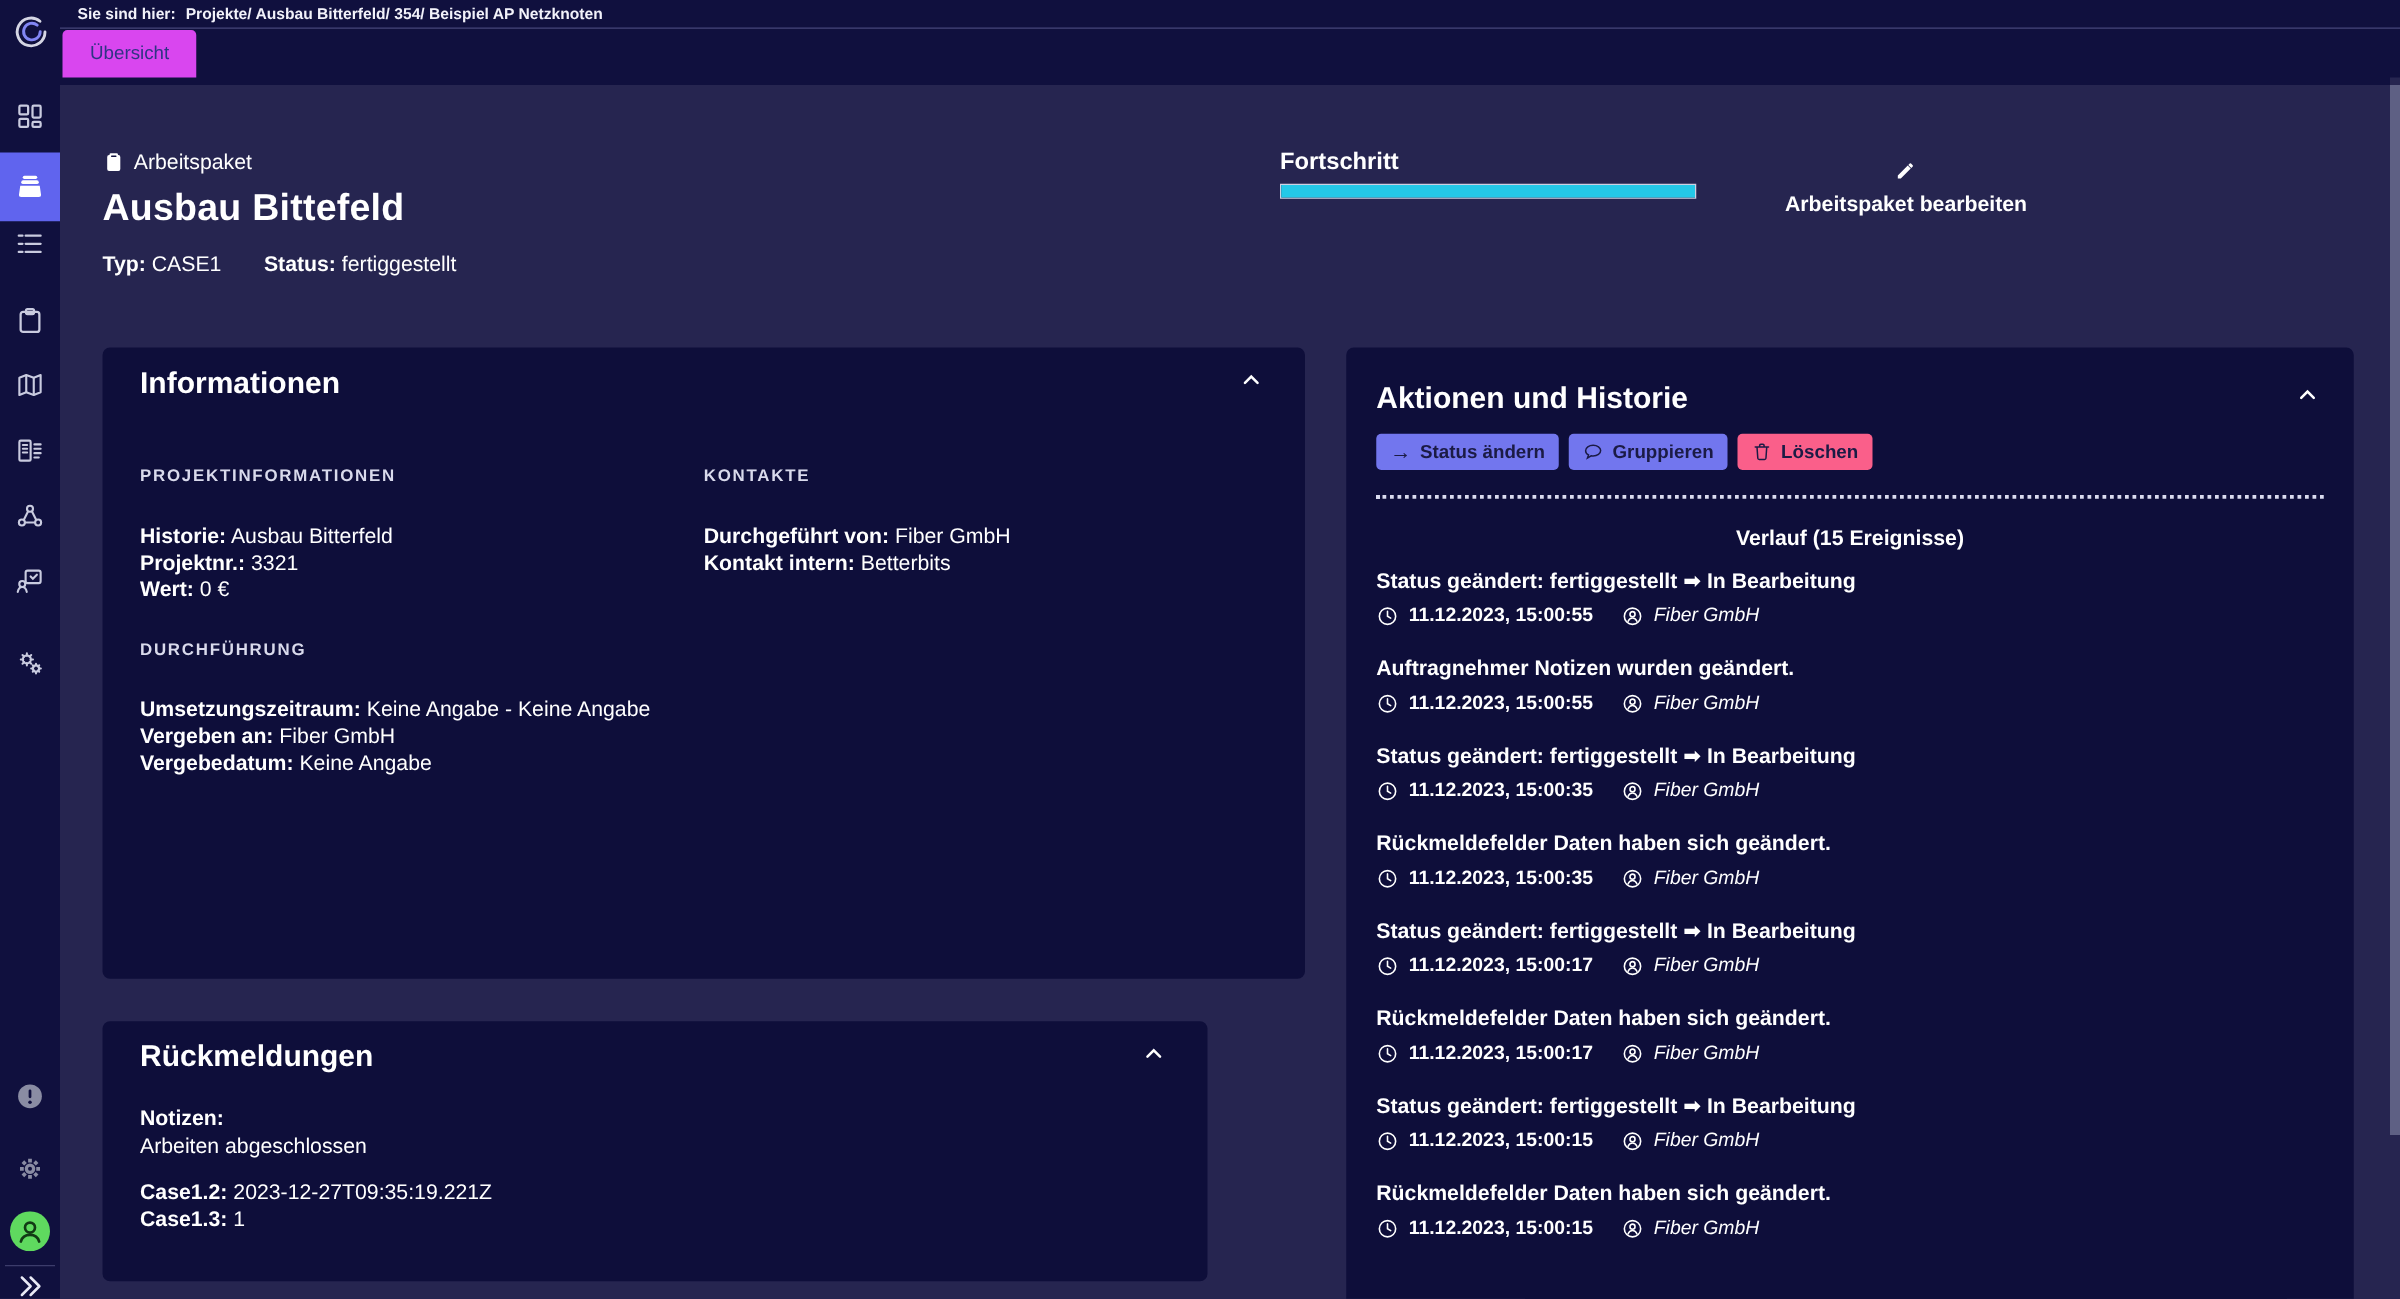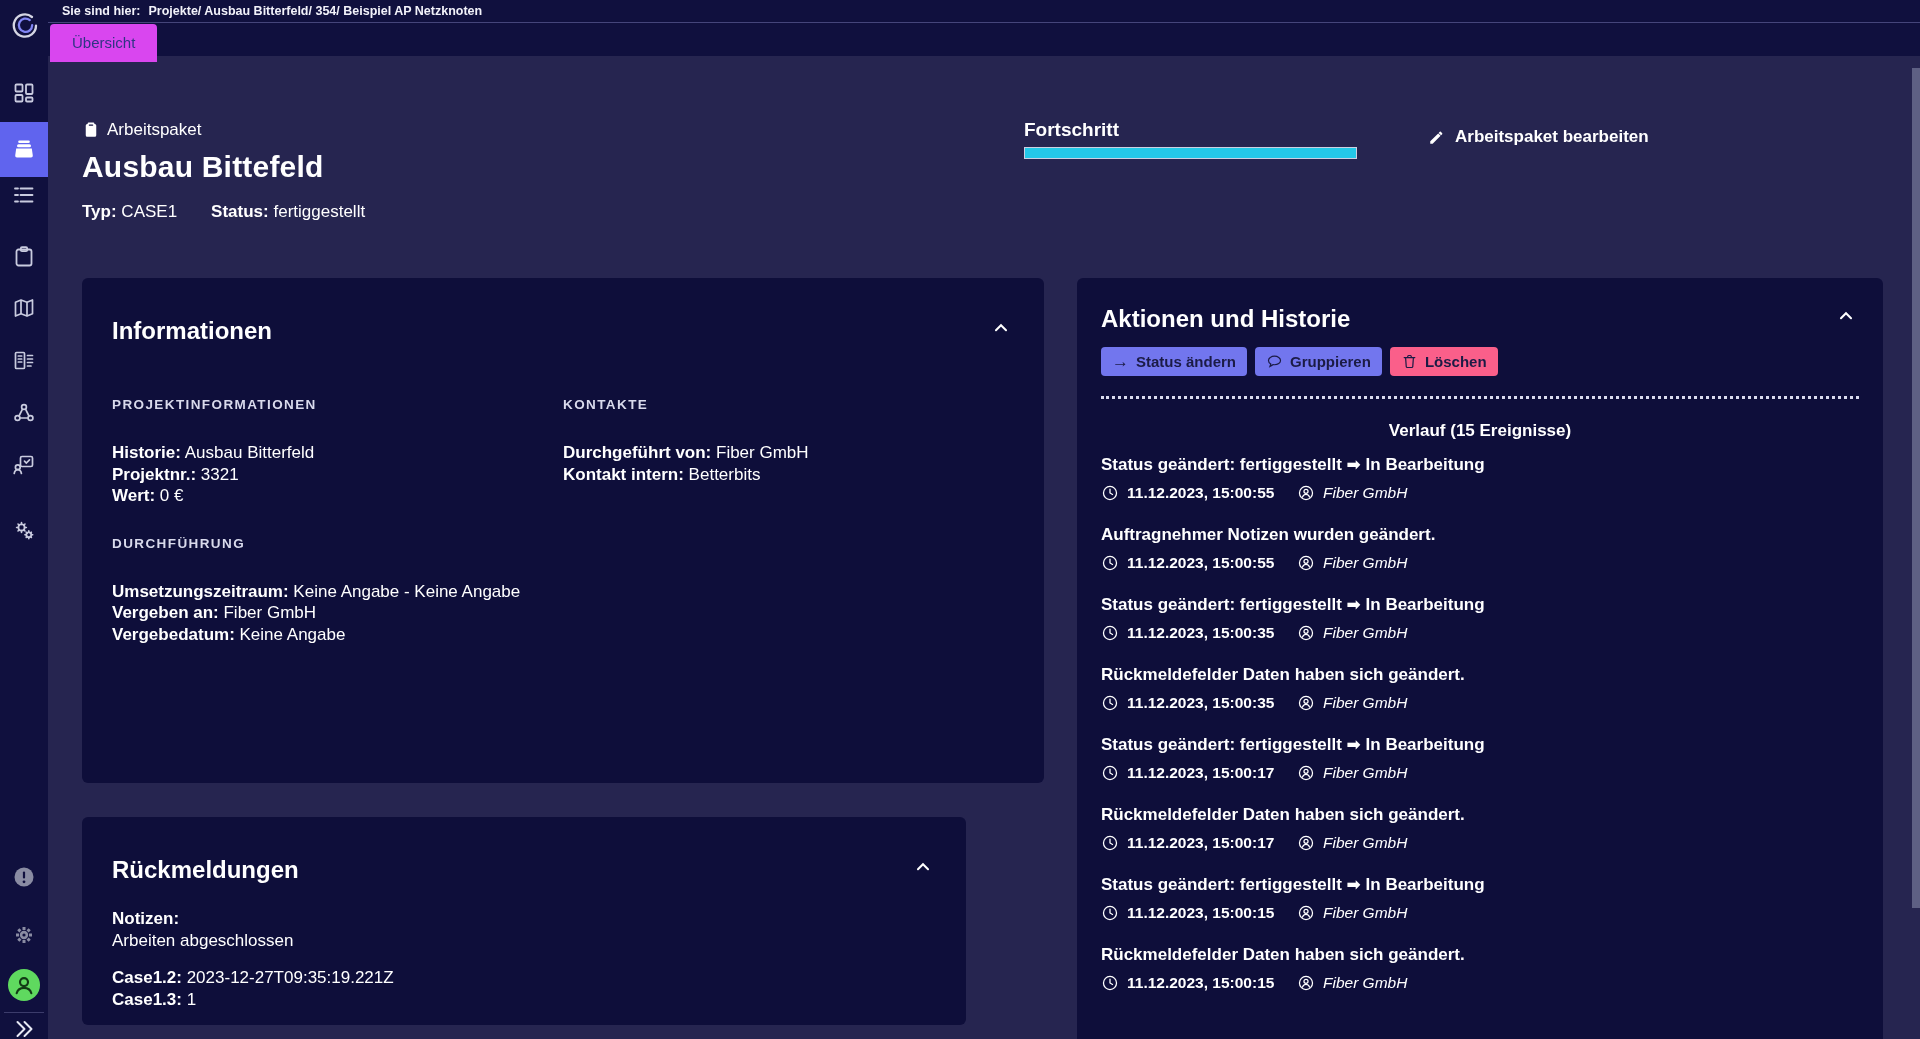--- a/index.html
+++ b/index.html
@@ -16,21 +16,21 @@
   .logo { position:absolute; left:8px; top:9px; width:32px; height:32px; cursor:pointer; }
   .active-tile { position:absolute; left:0; top:122px; width:48px; height:55px; background:#6064ee; }
   .nav-ic { position:absolute; left:12px; width:24px; height:24px; background:none; border:none;
             color:#c9cbdf; cursor:pointer; padding:0; }
   .nav-ic svg { width:24px; height:24px; display:block; }
   .nav-ic.active { color:#ffffff; z-index:2; }
   .side-divider { position:absolute; left:4px; right:4px; top:1012px; height:0; border-top:1px solid #3c3c6b; }
   .avatar-btn { position:absolute; left:8px; top:969px; width:32px; height:32px; border:none; background:none; padding:0; cursor:pointer; }
 
   
-  .topbar { position:absolute; left:48px; top:0; right:0; height:56px; background:#10103e; z-index:5; }
+  .topbar { position:absolute; left:48px; top:0; right:0; height:68px; background:#10103e; z-index:5; }
   .crumbrow { height:23px; line-height:23px; padding-left:14px; border-bottom:1px solid #45457a;
               font-size:12.5px; font-weight:700; color:#f2f2fa; display:flex; gap:8px; }
   .tab { position:absolute; left:2px; top:24px; height:38px; line-height:38px; padding:0 22px;
          background:#d946ef; color:#2f3484; font-size:15px; font-weight:500;
          border-radius:4px 4px 0 0; cursor:pointer; }
 
   
   .kind { position:absolute; left:82px; top:120px; display:flex; align-items:center; gap:7px;
           font-size:17px; color:#fff; }
   .kind svg { width:18px; height:18px; }
@@ -40,25 +40,25 @@
   .typline .pair { margin-right:34px; }
   .typline .pair span { font-weight:400; }
 
   .progress-wrap { position:absolute; left:1024px; top:119px; width:333px; }
   .progress-label { font-size:19px; font-weight:700; margin-bottom:6px; }
   .pbar { width:333px; height:12px; border:1px solid #ccd0e2; background:#1c1c46; }
   .pfill { height:100%; background:#24c8e8; }
 
   .edit-btn { position:absolute; left:1428px; top:127px; display:flex; align-items:center; gap:9px;
               background:none; border:none; color:#fff; font-size:17px; font-weight:700;
-              font-family:inherit; cursor:pointer; }
+              font-family:inherit; cursor:pointer;flex-direction:column; }
   .edit-btn svg { width:18px; height:18px; }
 
   
-  .card { position:absolute; background:#0e0e3a; border-radius:6px; padding:38px 30px; }
+  .card { position:absolute; background:#0e0e3a; border-radius:6px; padding:14px 30px; }
   .card-head { display:flex; justify-content:space-between; align-items:flex-start; }
   .card-title { font-size:24px; font-weight:800; line-height:30px; }
   .collapse { background:none; border:none; padding:0; cursor:pointer; width:24px; height:24px; }
   .collapse svg { width:22px; height:22px; }
 
   .info-card { left:82px; top:278px; width:962px; height:505px; }
   .cols { display:flex; margin-top:50px; }
   .col { width:50%; }
   .sec-heading { font-size:13.5px; font-weight:700; letter-spacing:1.4px; color:#d9daec; line-height:17px; margin-bottom:29px; }
   .sec + .sec { margin-top:28px; }

